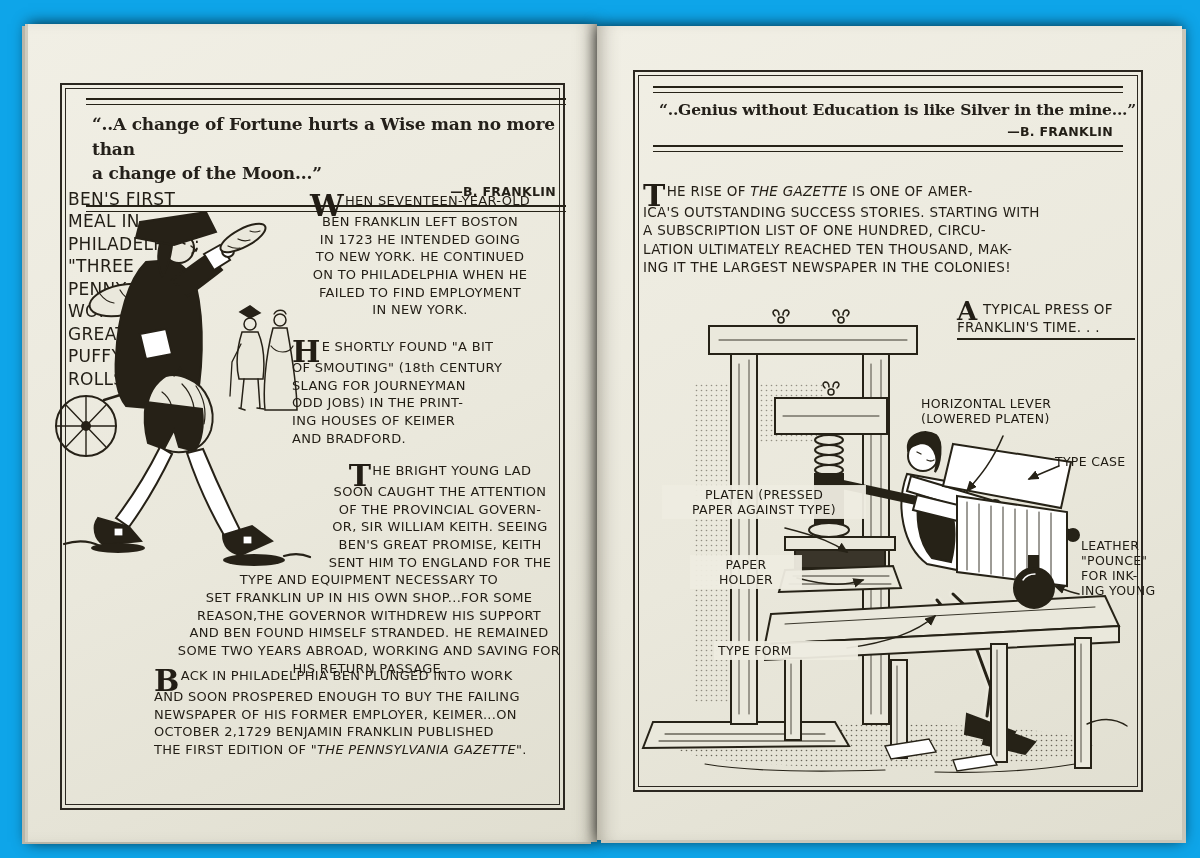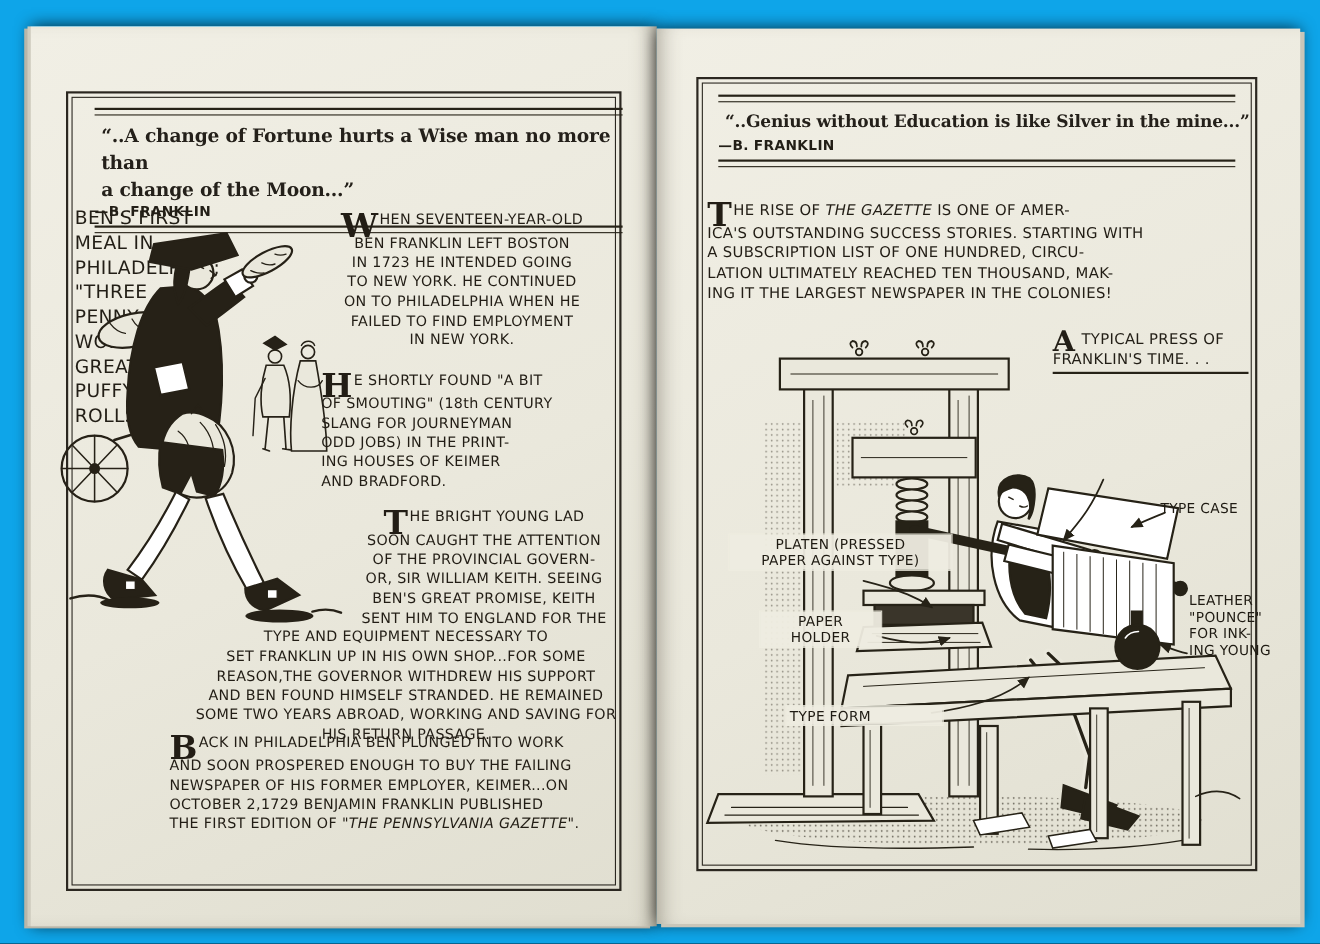--- a/index.html
+++ b/index.html
@@ -14,21 +14,21 @@
   .frame::after{content:"";position:absolute;inset:3px;border:1px solid #2b2720;}
   .frame-left{left:32px;top:59px;width:501px;height:723px;}
   .frame-right{left:36px;top:44px;width:506px;height:718px;}
 
   .quote{position:absolute;}
   .dblrule{height:4px;border-top:2px solid #262217;border-bottom:1px solid #262217;}
   .quote-text{font-family:"DejaVu Serif",serif;font-weight:bold;color:#24201a;
               white-space:pre-line;padding:7px 2px 2px 6px;letter-spacing:-0.2px;}
   .quote-left .quote-text{font-size:17px;line-height:1.45;}
   .quote-right .quote-text{font-size:15.5px;line-height:1.3;white-space:nowrap;}
-  .quote-attr{font-size:12.5px;font-weight:bold;letter-spacing:.6px;text-align:left;
+  .quote-attr{font-size:12.5px;font-weight:bold;letter-spacing:.6px;text-align:right;
               padding:0 10px 6px 0;margin-top:-4px;}
   .quote-right .quote-attr{margin-top:2px;}
 
   .hand{letter-spacing:.3px;}
   .para{position:absolute;font-size:13px;line-height:1.36;white-space:pre-line;color:#221d15;}
   .initial{font-family:"DejaVu Serif",serif;font-weight:bold;font-size:30px;line-height:.7;
            vertical-align:top;position:relative;top:3px;margin-right:1px;}
   .p1{left:242px;top:168px;width:300px;text-align:center;}
   .p2{left:264px;top:314px;width:274px;text-align:left;}
   .p3{left:136px;top:438px;width:410px;text-align:center;}
@@ -322,20 +322,22 @@
             <path d="M162,284 C196,293 212,291 228,286" marker-end="url(#ah)"></path>
             <path d="M444,300 C434,298 428,295 420,292" marker-end="url(#ah)"></path>
             <path d="M212,354 C258,348 284,336 300,322" marker-end="url(#ah)"></path>
           </g>
         </g>
       </svg>
 
       <div class="press-title hand"><span class="initial">A</span><span> TYPICAL PRESS OF
 FRANKLIN'S TIME. . .</span></div>
 
+      <div class="plabel hand lbl-lever">HORIZONTAL LEVER
+(LOWERED PLATEN)</div>
       <div class="plabel hand lbl-typecase">TYPE CASE</div>
       <div class="plabel hand lbl-platen chip">PLATEN (PRESSED
 PAPER AGAINST TYPE)</div>
       <div class="plabel hand lbl-paper chip">PAPER
 HOLDER</div>
       <div class="plabel hand lbl-pounce">LEATHER
 "POUNCE"
 FOR INK-
 ING YOUNG</div>
       <div class="plabel hand lbl-typeform chip">TYPE FORM</div>

